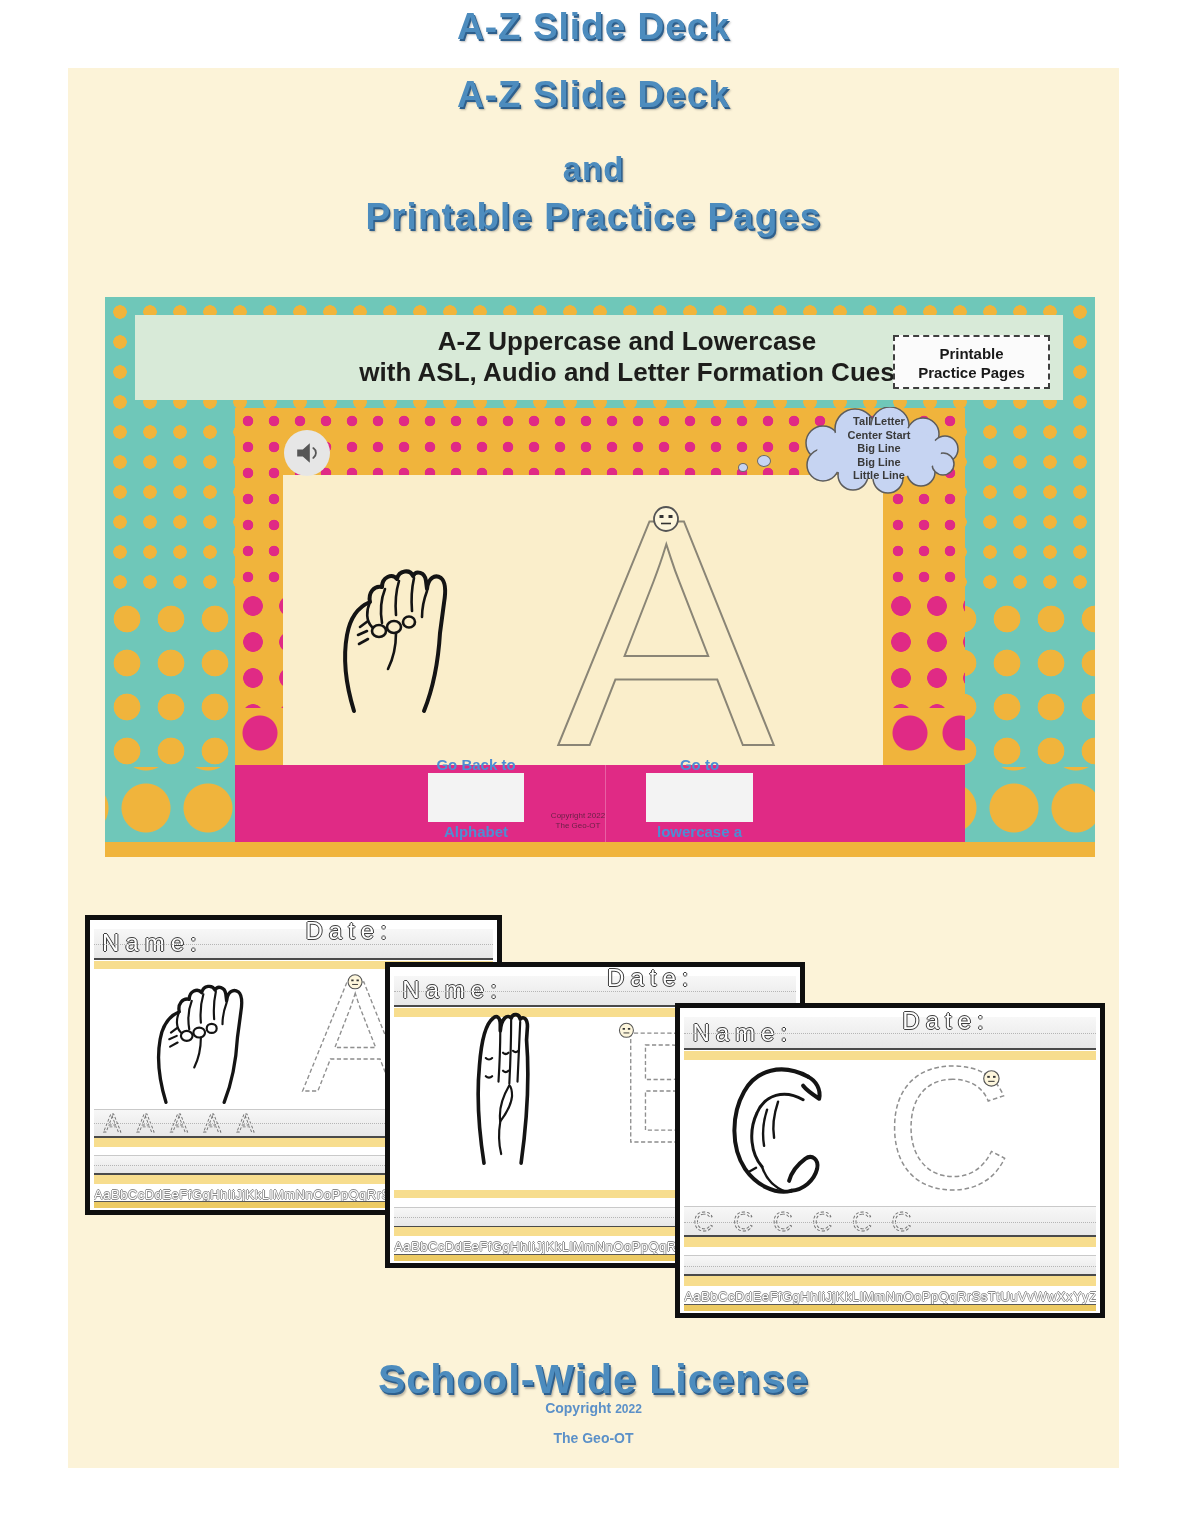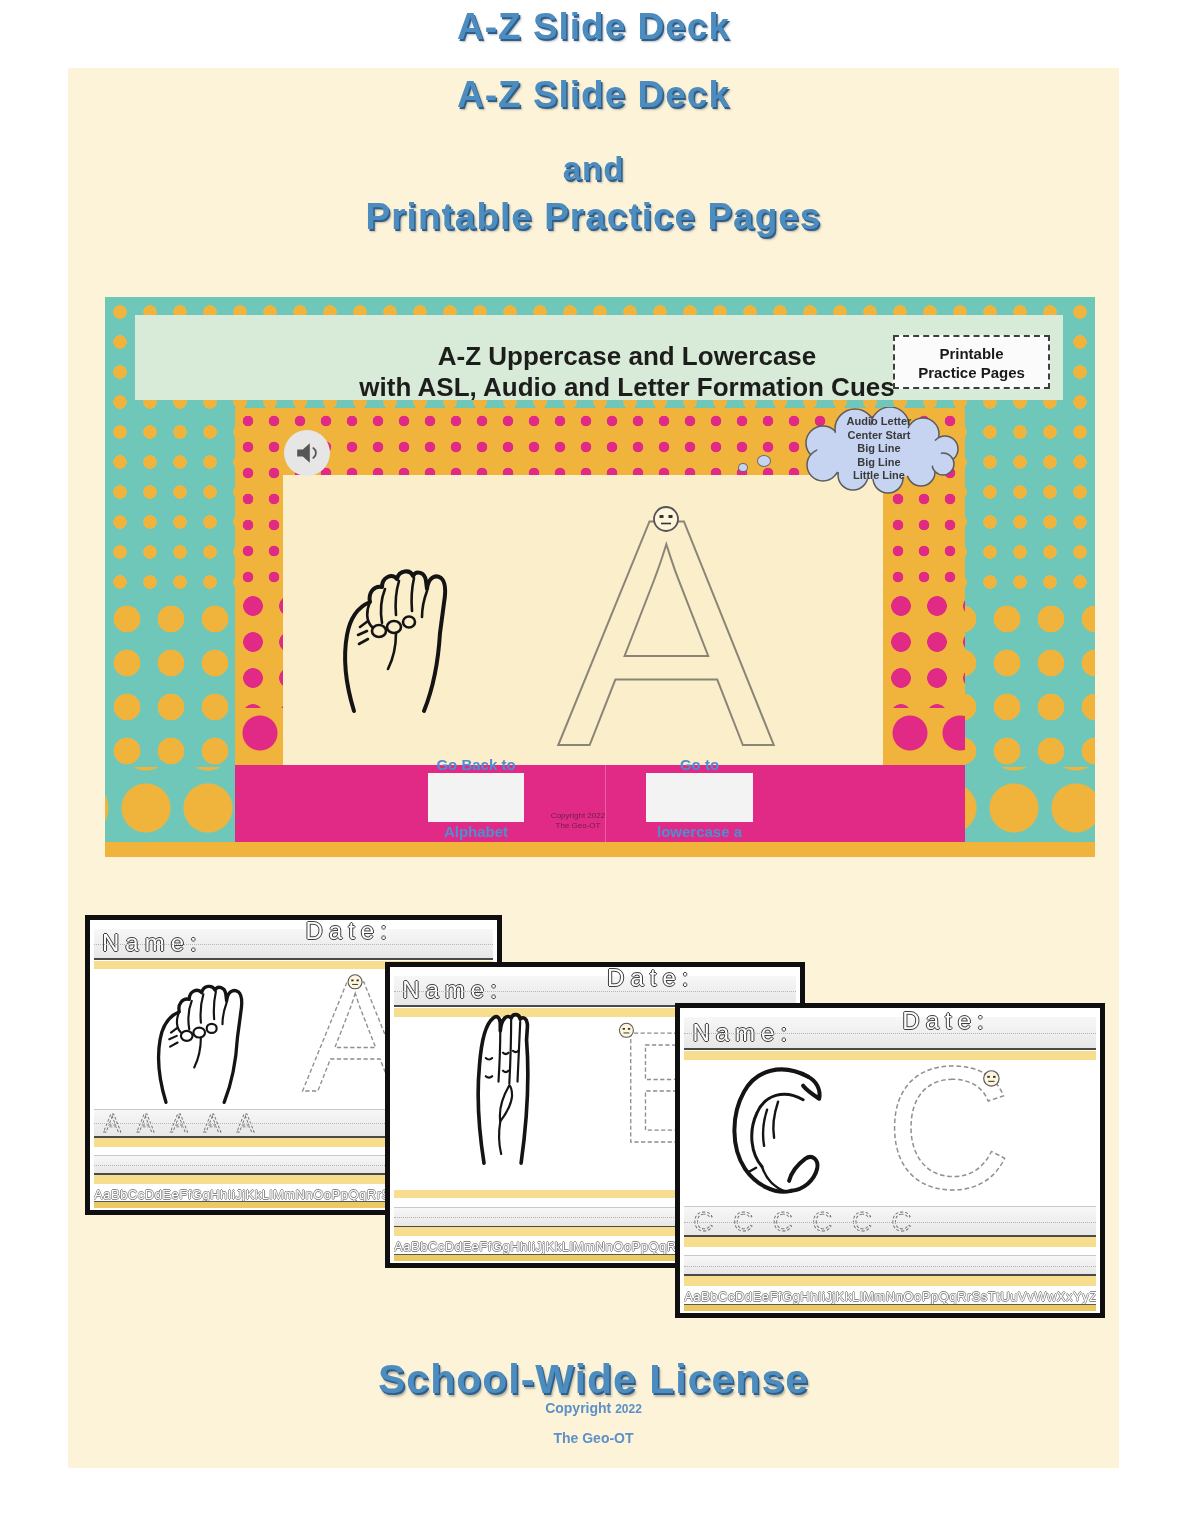--- a/index.html
+++ b/index.html
@@ -17,21 +17,21 @@
 
   
   .slide{position:absolute;left:37px;top:229px;width:990px;height:560px;overflow:hidden;background:#6fc7b9;}
   .strip{position:absolute;left:0;width:100%;}
   .teal1{top:0;height:300px;background-image:radial-gradient(circle,#f0b43c 6.5px,transparent 7px);background-size:30px 30px;}
   .teal2{top:300px;height:170px;background-image:radial-gradient(circle,#f0b43c 13px,transparent 13.7px);background-size:44px 44px;}
   .teal3{top:470px;height:75px;background-image:radial-gradient(circle,#f0b43c 24px,transparent 25px);background-size:62px 62px;background-position:10px 10px;}
   .slide-bottombar{position:absolute;left:0;top:545px;width:100%;height:15px;background:#f0b43c;}
 
   .green-band{position:absolute;left:30px;top:18px;width:928px;height:85px;background:#d8ead8;}
-  .slide-heading{padding:26px 0 0 56px;text-align:center;font-size:26px;line-height:31px;
+  .slide-heading{padding:11px 0 0 56px;text-align:center;font-size:26px;line-height:31px;
                  font-weight:bold;color:#1d1d1b;}
   .badge{position:absolute;left:788px;top:38px;width:157px;height:54px;background:#fbfbfb;
          border:2px dashed #3f3f3f;box-sizing:border-box;text-align:center;
          font-size:15px;line-height:19px;font-weight:bold;color:#1a1a1a;padding-top:7px;}
 
   .yellow-frame{position:absolute;left:130px;top:111px;width:730px;height:434px;background:#f0b43c;overflow:hidden;}
   .pink1{top:0;height:180px;background-image:radial-gradient(circle,#e02a85 5px,transparent 5.6px);background-size:26px 26px;}
   .pink2{top:180px;height:120px;background-image:radial-gradient(circle,#e02a85 9.5px,transparent 10.2px);background-size:36px 36px;}
   .pink3{top:300px;height:60px;background-image:radial-gradient(circle,#e02a85 17px,transparent 18px);background-size:50px 50px;}
 
@@ -227,21 +227,21 @@
               <circle cx="152" cy="42" r="13"></circle>
               <circle cx="30" cy="58" r="16"></circle>
             <circle cx="60" cy="68" r="15"></circle>
               <circle cx="95" cy="71" r="15"></circle>
               <circle cx="128" cy="65" r="14"></circle>
             <circle cx="150" cy="57" r="11"></circle>
           </g>
           <ellipse cx="86" cy="45" rx="62" ry="27" fill="#c6d4f2"></ellipse>
         </svg>
         <div class="cloud-text">
-          <div>Audio Letter</div>
+          <div>Tall Letter</div>
           <div>Center Start</div>
           <div>Big Line</div>
           <div>Big Line</div>
           <div>Little Line</div>
         </div>
       </div>
 
       <svg class="slide-hand" viewBox="0 0 130 150">
         <use href="#hand-a"></use>
       </svg>

